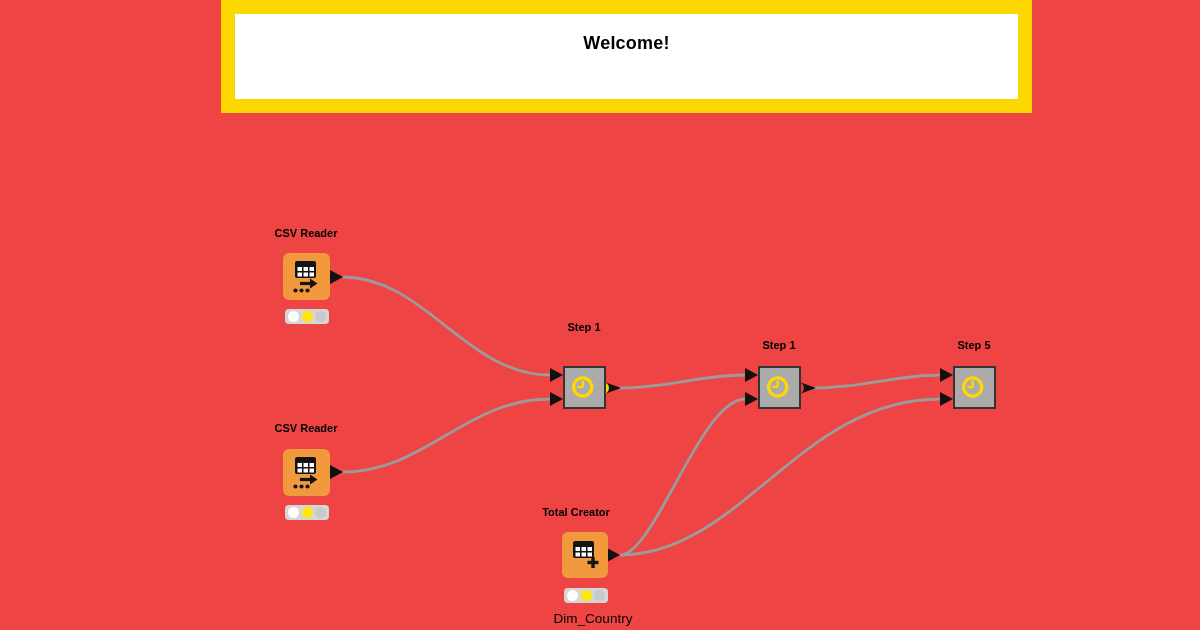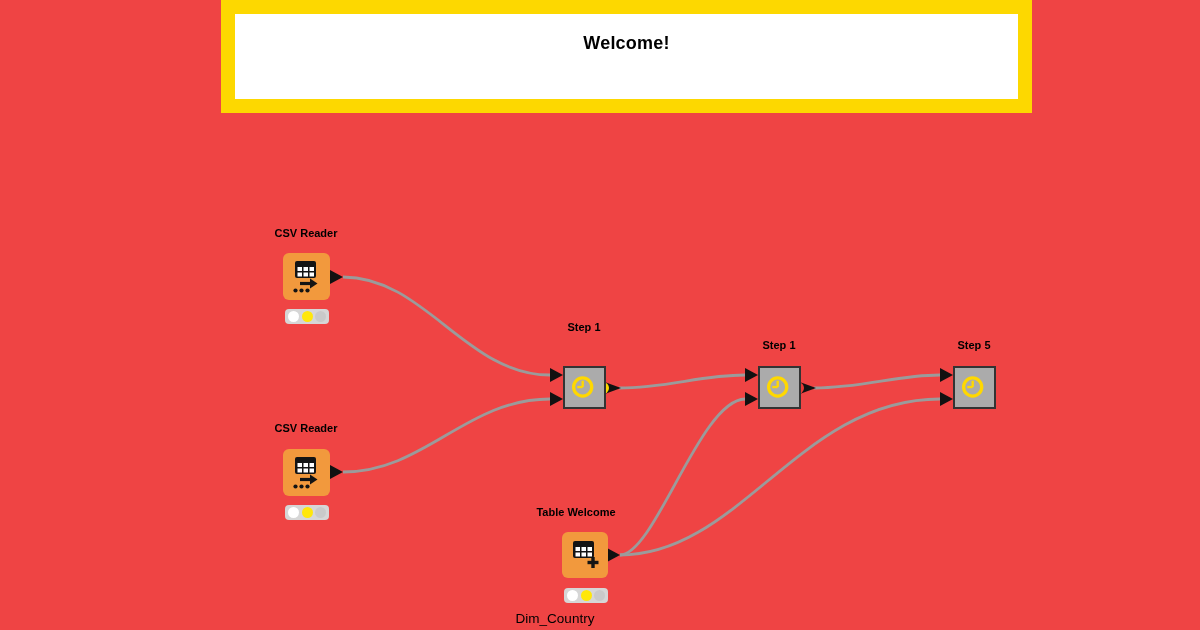--- a/index.html
+++ b/index.html
@@ -148,40 +148,40 @@
         <circle cx="18.5" cy="37.5" r="2.1" fill="#141414"></circle>
         <circle cx="24.5" cy="37.5" r="2.1" fill="#141414"></circle>
     </svg>
   </div>
   <div class="traffic" style="left:285px; top:505px;">
     <span class="lamp off-white"></span>
     <span class="lamp on-yellow"></span>
     <span class="lamp off-gray"></span>
   </div>
 
-  <div class="node-title" style="left:576px; top:506px;">Table Welcome</div>
+  <div class="node-title" style="left:576px; top:506px;">Total Creator</div>
   <div class="node orange" style="left:562px; top:532px; width:46px; height:46px;">
     <svg viewBox="0 0 46 46">
       <rect x="11" y="9" width="21" height="17" rx="2" fill="#141414"></rect>
       <rect x="13.5" y="15" width="4.5" height="4" fill="#fff"></rect>
         <rect x="19.5" y="15" width="4.5" height="4" fill="#fff"></rect>
         <rect x="25.5" y="15" width="4.5" height="4" fill="#fff"></rect>
       <rect x="13.5" y="20.5" width="4.5" height="4" fill="#fff"></rect>
         <rect x="19.5" y="20.5" width="4.5" height="4" fill="#fff"></rect>
         <rect x="25.5" y="20.5" width="4.5" height="4" fill="#fff"></rect>
       <line x1="31" y1="25" x2="31" y2="36" stroke="#141414" stroke-width="3.4"></line>
       <line x1="25.5" y1="30.5" x2="36.5" y2="30.5" stroke="#141414" stroke-width="3.4"></line>
     </svg>
   </div>
   <div class="traffic" style="left:564px; top:588px;">
     <span class="lamp off-white"></span>
     <span class="lamp on-yellow"></span>
     <span class="lamp off-gray"></span>
   </div>
-  <div class="node-label" style="left:555px; top:611px;">Dim_Country</div>
+  <div class="node-label" style="left:593px; top:611px;">Dim_Country</div>
 
   <div class="node-title" style="left:584px; top:321px;">Step 1</div>
   <div class="node step" style="left:563px; top:366px;">
     <svg viewBox="0 0 43 43">
       <circle cx="19.5" cy="21" r="10" fill="none" stroke="#ffd800" stroke-width="3.6"></circle>
       <line x1="19.5" y1="21" x2="19.5" y2="14" stroke="#ffd800" stroke-width="2.6"></line>
       <line x1="19.5" y1="21" x2="13.5" y2="21" stroke="#ffd800" stroke-width="2.6"></line>
     </svg>
   </div>
 

